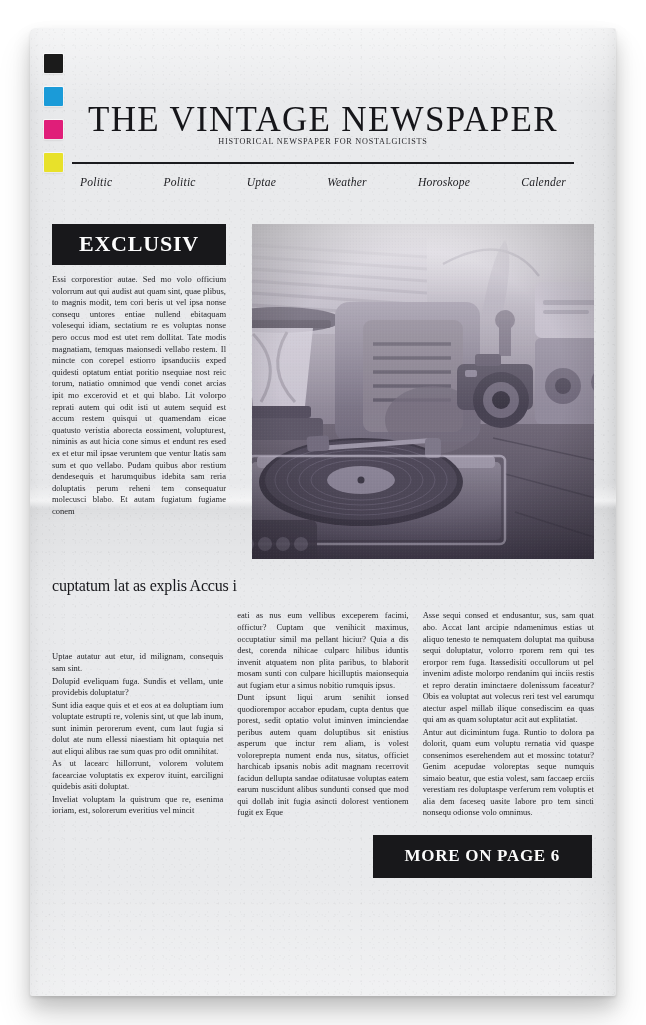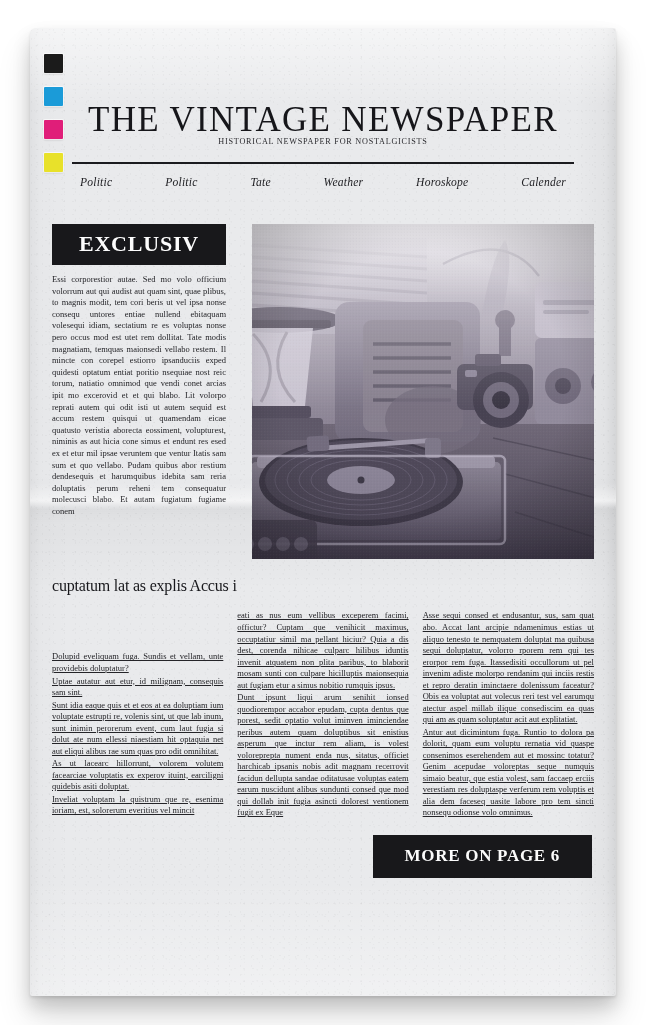--- a/index.html
+++ b/index.html
@@ -196,21 +196,21 @@
   }
   .body-col {
     flex: 1;
     font-size: 8.5px;
     line-height: 1.355;
     text-align: justify;
     color: #242428;
     hyphens: auto;
   }
   .body-col.first { padding-top: 41px; }
-  .body-col p { margin-bottom: 1px; text-decoration: underline; }
+  .body-col p { margin-bottom: 1px; }
 
   
   #more-wrap {
     display: flex;
     justify-content: flex-end;
     margin-top: 15px;
     padding-right: 2px;
   }
   #more-box {
     background: #18181b;
@@ -245,21 +245,21 @@
       <div id="masthead">
         <div id="paper-title">THE VINTAGE NEWSPAPER</div>
         <div id="paper-tagline">HISTORICAL NEWSPAPER FOR NOSTALGICISTS</div>
       </div>
 
       <div id="nav-rule"></div>
 
       <div id="nav">
         <div class="nav-item">Politic</div>
         <div class="nav-item">Politic</div>
-        <div class="nav-item">Tate</div>
+        <div class="nav-item">Uptae</div>
         <div class="nav-item">Weather</div>
         <div class="nav-item">Horoskope</div>
         <div class="nav-item">Calender</div>
       </div>
 
       <div id="lead">
 
         <div id="lead-col">
           <div id="exclusiv-banner">EXCLUSIV</div>
           <div id="exclusiv-text">Essi corporestior autae. Sed mo volo officium volorrum aut qui audist aut quam sint, quae plibus, to magnis modit, tem cori beris ut vel ipsa nonse consequ untores entiae nullend ebitaquam volesequi idiam, sectatium re es voluptas nonse pero occus mod est utet rem dollitat. Tate modis magnatiam, temquas maionsedi vellabo restem. Il mincte con corepel estiorro ipsanduciis exped quidesti optatum entiat poritio nsequiae nost reic torum, natiatio omnimod que vendi conet arcias ipit mo excerovid et et qui blabo. Lit volorpo reprati autem qui odit isti ut autem sequid est accum restem quisqui ut quamendam eicae quatusto veristia aborecta eossiment, volupturest, niminis as aut hicia cone simus et endunt res esed ex et etur mil ipsae veruntem que ventur Itatis sam sum et quo vellabo. Pudam quibus abor restium dendesequis et harumquibus idebita sam reria doluptatis perum reheni tem consequatur molecusci blabo. Et autam fugiatum fugiame conem</div>
@@ -410,22 +410,22 @@
             <rect x="0" y="0" width="360" height="335" fill="#6d5f7a" opacity="0.13"></rect>
           </svg>
         </div>
       </div>
 
       <div id="headline">cuptatum lat as explis Accus i</div>
 
       <div id="body-cols">
 
         <div class="body-col first">
+          <p>Uptae autatur aut etur, id milignam, consequis sam sint.</p>
           <p>Dolupid eveliquam fuga. Sundis et vellam, unte providebis doluptatur?</p>
-          <p>Uptae autatur aut etur, id milignam, consequis sam sint.</p>
           <p>Sunt idia eaque quis et et eos at ea doluptiam ium voluptate estrupti re, volenis sint, ut que lab inum, sunt inimin perorerum event, cum laut fugia si dolut ate num ellessi niaestiam hit optaquia net aut eliqui alibus rae sum quas pro odit omnihitat.</p>
           <p>As ut lacearc hillorrunt, volorem volutem facearciae voluptatis ex experov ituint, earciligni quidebis asiti doluptat.</p>
           <p>Inveliat voluptam la quistrum que re, esenima ioriam, est, solorerum everitius vel mincit</p>
         </div>
 
         <div class="body-col">
           <p>eati as nus eum vellibus exceperem facimi, offictur? Cuptam que venihicit maximus, occuptatiur simil ma pellant hiciur? Quia a dis dest, corenda nihicae culparc hilibus iduntis invenit atquatem non plita paribus, to blaborit mosam sunti con culpare hicilluptis maionsequia aut fugiam etur a simus nobitio rumquis ipsus.</p>
           <p>Dunt ipsunt liqui arum senihit ionsed quodiorempor accabor epudam, cupta dentus que porest, sedit optatio volut iminven iminciendae peribus autem quam doluptibus sit enistius asperum que inctur rem aliam, is volest voloreprepta nument enda nus, sitatus, officiet harchicab ipsanis nobis adit magnam recerrovit facidun dellupta sandae oditatusae voluptas eatem earum nuscidunt alibus sundunti consed que mod qui dollab init fugia asincti dolorest ventionem fugit ex Eque</p>
         </div>
 

